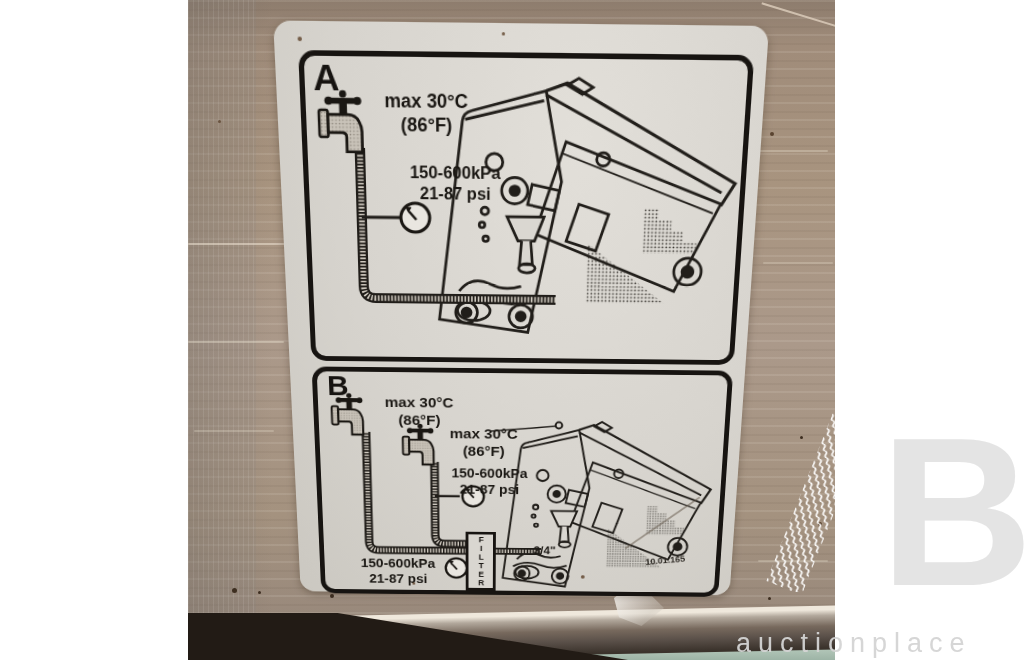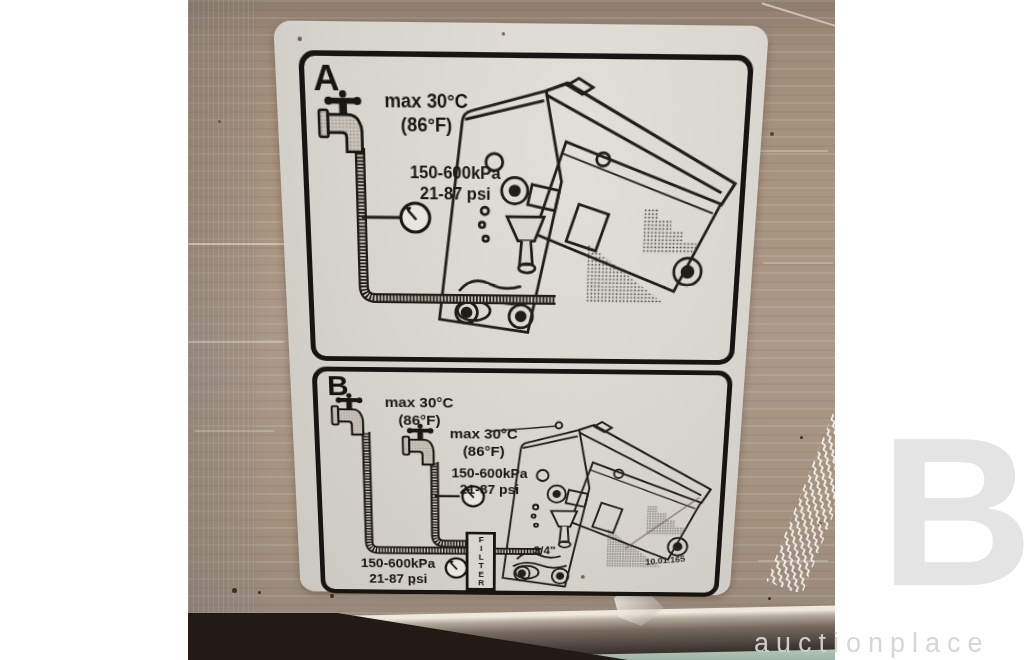--- a/index.html
+++ b/index.html
@@ -57,21 +57,21 @@
   .filter-box span{writing-mode:vertical-rl;text-orientation:upright;font-size:9px;font-weight:700;letter-spacing:0;color:#171411;line-height:1;}
   .hose-size{position:absolute;left:222px;top:188px;font-size:12.5px;font-weight:700;color:#1a1713;}
   .part-number{position:absolute;left:368px;top:536px;font-size:9.5px;font-weight:600;color:#2c2823;transform:rotate(-6deg);}
   .label-scratch{position:absolute;left:336px;top:498px;width:96px;height:2px;background:rgba(95,84,70,.5);transform:rotate(-38deg);}
   .label-mark{position:absolute;border-radius:50%;background:rgba(90,62,38,.8);}
 
   
   .watermark{position:absolute;left:0;top:0;width:1024px;height:660px;z-index:10;pointer-events:none;}
   .wm-b{position:absolute;left:880px;top:406px;font-size:212px;line-height:1;font-weight:700;color:rgba(227,227,227,.95);}
   .wm-brand{position:absolute;left:748px;top:581px;font-size:62px;font-weight:700;letter-spacing:-2px;color:rgba(220,220,220,.95);}
-  .wm-tag{position:absolute;left:754px;top:628px;font-size:27px;font-weight:400;letter-spacing:7px;color:rgba(212,212,212,.95);}
+  .wm-tag{position:absolute;left:736px;top:628px;font-size:27px;font-weight:400;letter-spacing:7px;color:rgba(212,212,212,.95);}
   .wm-a{position:absolute;left:766px;top:392px;}
 </style>
 </head>
 <body>
 
 <div class="canvas">
 
   <div class="photo">
     <div class="left-band"></div>
     <div class="streak" style="left:0;top:243px;width:112px"></div>

